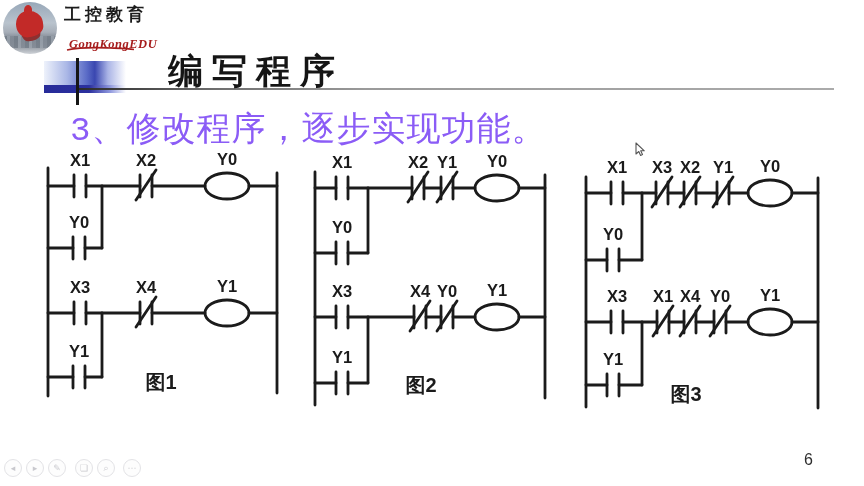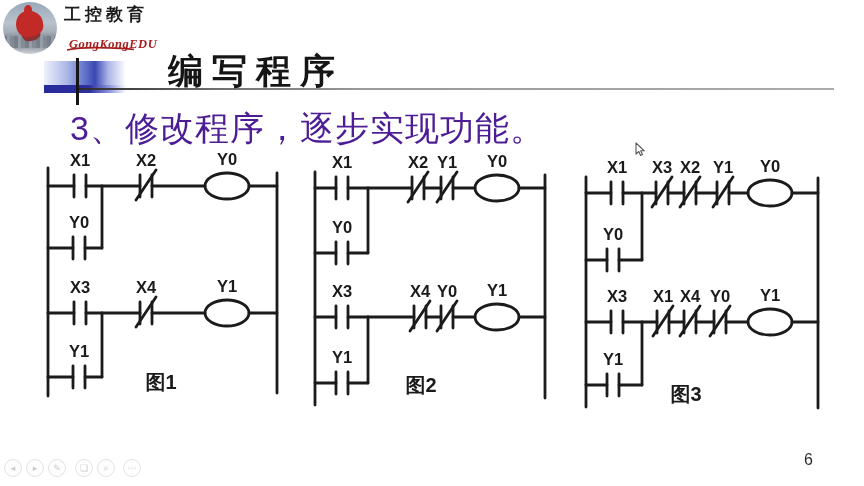--- a/index.html
+++ b/index.html
@@ -47,22 +47,22 @@
   .deco-vline{position:absolute;left:76px;top:58px;width:3px;height:47px;background:#161616;}
   .deco-hline{
     position:absolute;left:78px;top:88px;width:756px;height:2px;
     background:linear-gradient(90deg,#2a2a2a 0%,#6e6e6e 18%,#9a9a9a 38%,#ababab 100%);
   }
   .slide-title{
     position:absolute;left:168px;top:48px;font-size:35px;font-weight:bold;
     color:#151515;letter-spacing:9px;white-space:nowrap;
   }
   .slide-subtitle{
-    position:absolute;left:70px;top:106px;font-family:Liberation Sans, sans-serif;
-    font-size:34px;color:#4c1d95;letter-spacing:1px;white-space:nowrap;
+    position:absolute;left:70px;top:106px;font-family:Liberation Mono, monospace;
+    font-size:34px;color:#8b5cf6;letter-spacing:1px;white-space:nowrap;
   }
   
   #ladder-svg{position:absolute;left:0;top:0;}
   #ladder-svg text{font-family:"Liberation Sans",sans-serif;}
   
   .controls{position:absolute;left:4px;top:459px;height:20px;}
   .ctl-btn{
     position:absolute;top:0;width:18px;height:18px;border-radius:50%;
     border:1px solid #e3e3e6;background:#fdfdfd;color:#c9c9ce;
     display:flex;align-items:center;justify-content:center;

